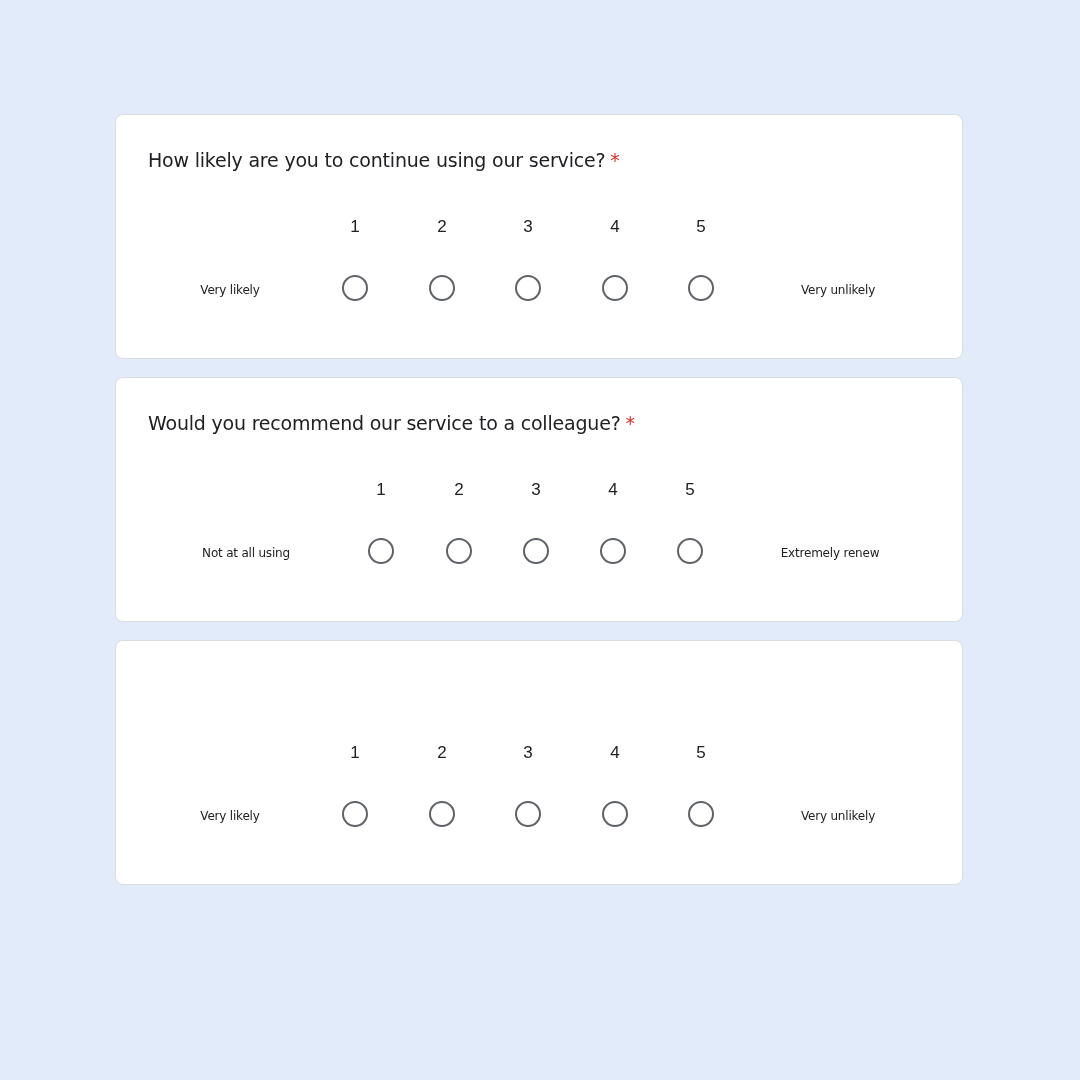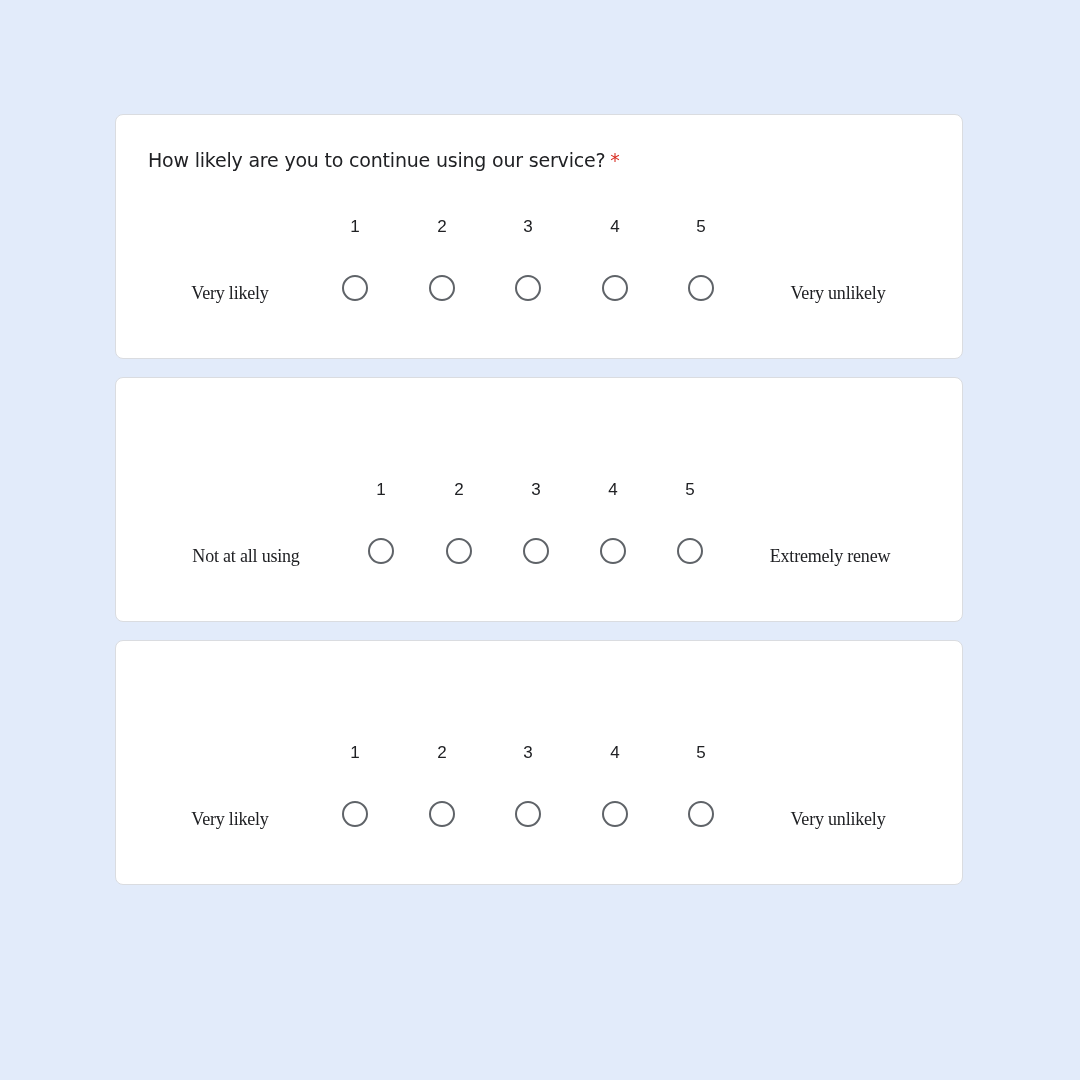--- a/index.html
+++ b/index.html
@@ -55,26 +55,25 @@
       margin-left: -13px;
       border: 2px solid #5f6368;
       border-radius: 50%;
       box-sizing: border-box;
       cursor: pointer;
       background: #fff;
     }
     .end-label {
       position: absolute;
       top: 168px;
-      font-size: 18px;
+      font-size: 12px;
       color: #202124;
       white-space: nowrap;
       transform: translateX(-50%);
       letter-spacing: -0.2px;
-      font-family: Liberation Serif, serif;
     }
   </style>
 </head>
 <body>
 
 <div class="card" style="top:114px;">
   <div class="question">
     <span>How likely are you to continue using our service?</span><span class="required">*</span>
   </div>
   <div class="scale-num" style="left:239px;">1</div>
@@ -86,20 +85,23 @@
   <span class="end-label" style="left:114px;">Very likely</span>
   <div class="radio" style="left:239px;"></div>
   <div class="radio" style="left:326px;"></div>
   <div class="radio" style="left:412px;"></div>
   <div class="radio" style="left:499px;"></div>
   <div class="radio" style="left:585px;"></div>
   <span class="end-label" style="left:722px;">Very unlikely</span>
 </div>
 
 <div class="card" style="top:377px;">
+  <div class="question">
+    <span>Would you recommend our service to a colleague?</span><span class="required">*</span>
+  </div>
   <div class="scale-num" style="left:265px;">1</div>
   <div class="scale-num" style="left:343px;">2</div>
   <div class="scale-num" style="left:420px;">3</div>
   <div class="scale-num" style="left:497px;">4</div>
   <div class="scale-num" style="left:574px;">5</div>
 
   <span class="end-label" style="left:130px;">Not at all using</span>
   <div class="radio" style="left:265px;"></div>
   <div class="radio" style="left:343px;"></div>
   <div class="radio" style="left:420px;"></div>

